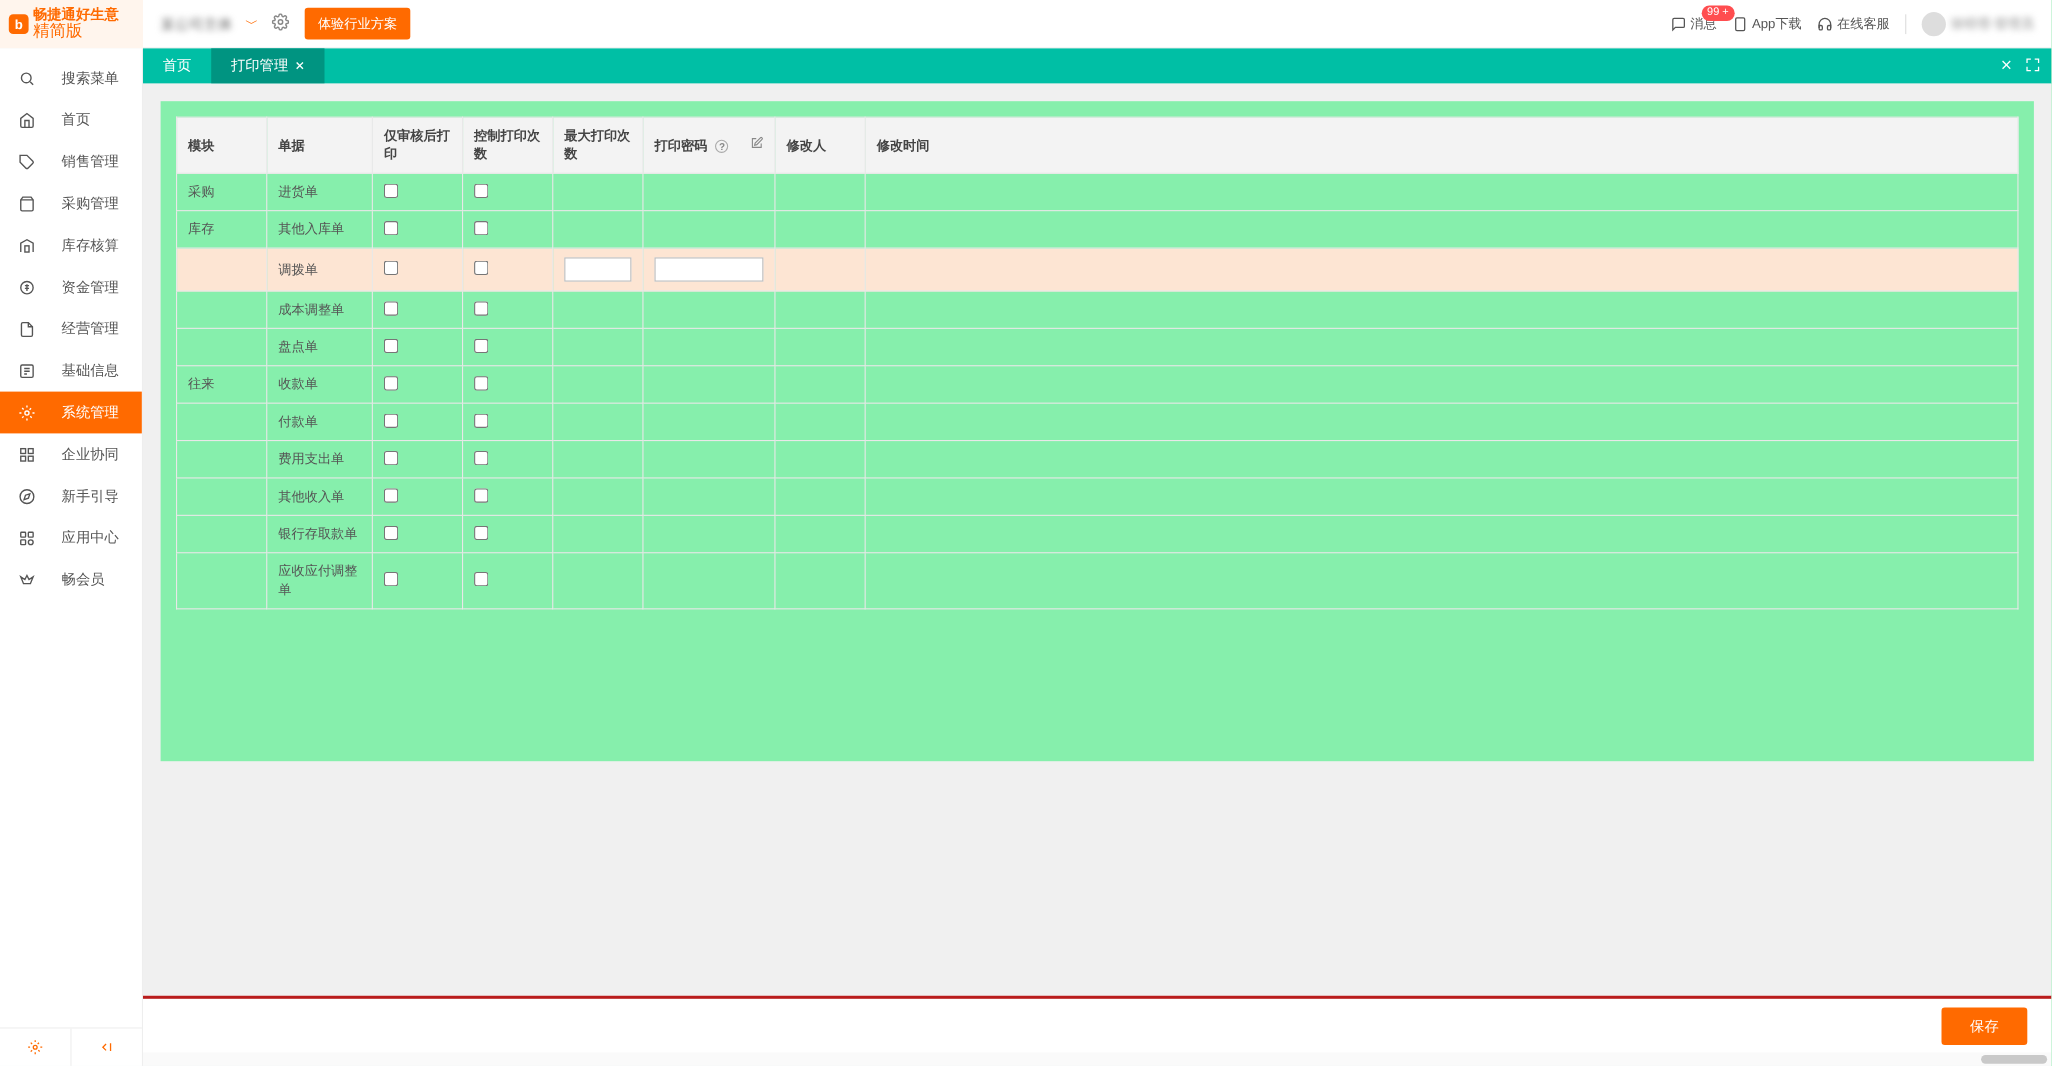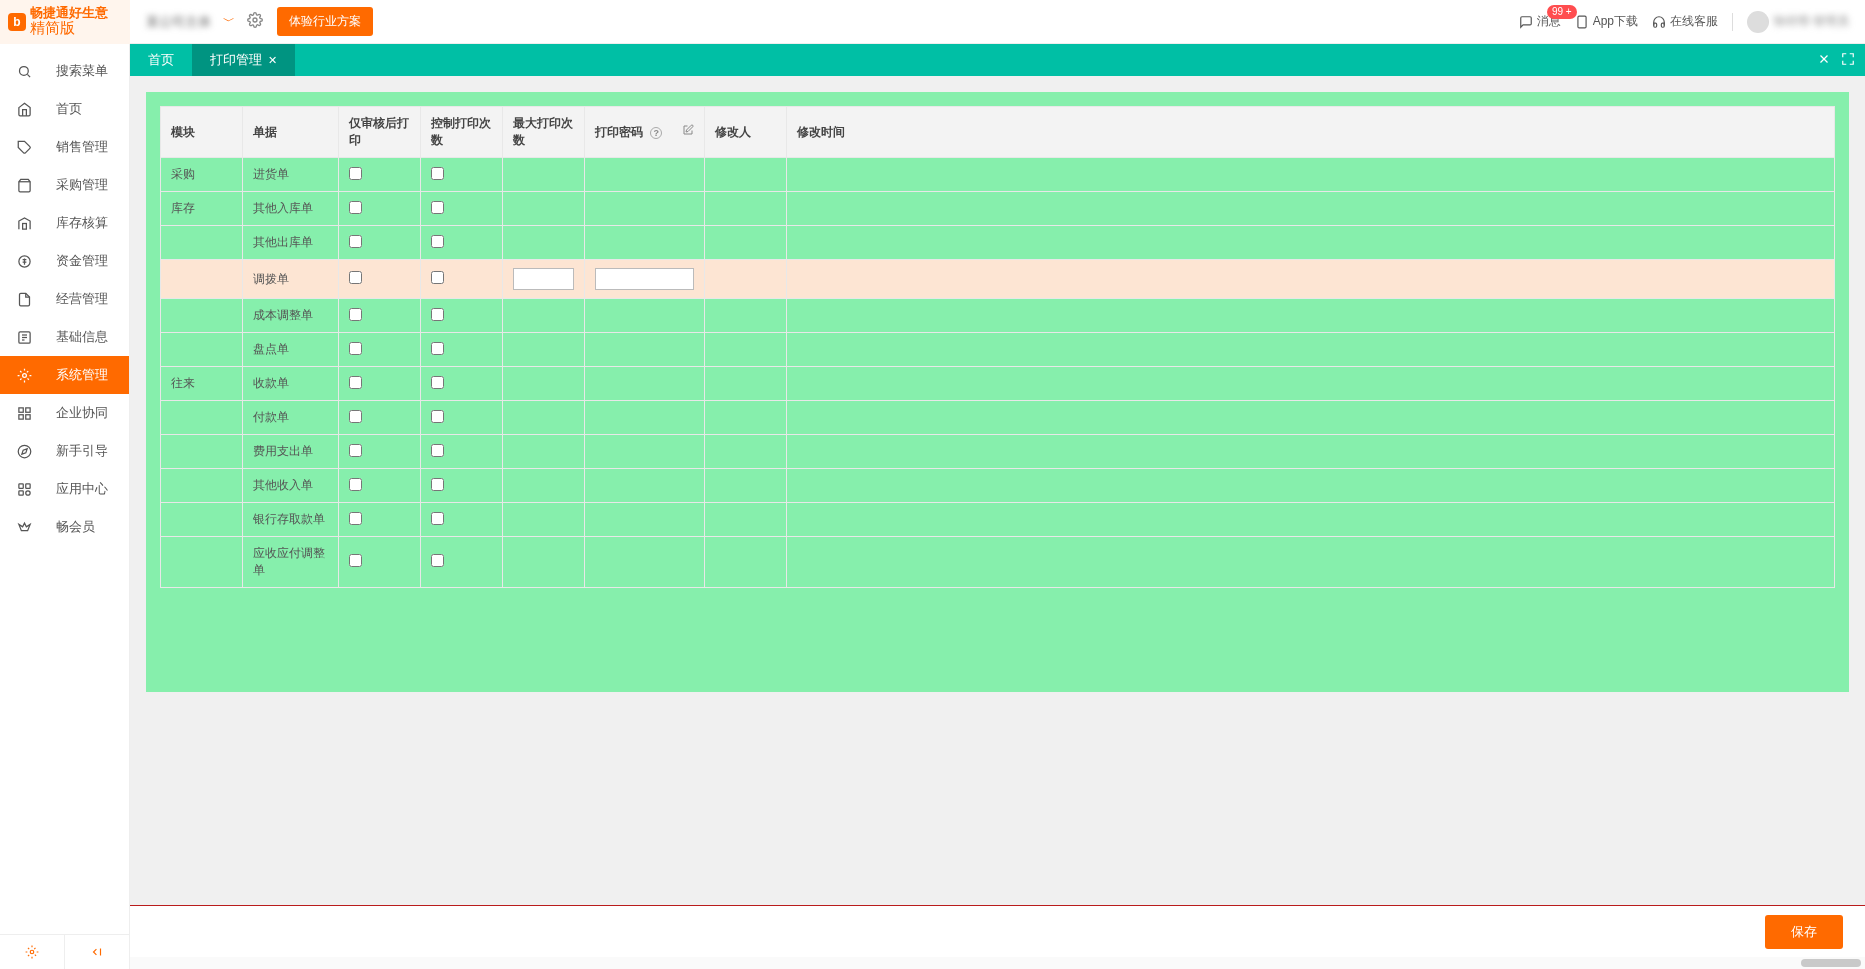--- a/index.html
+++ b/index.html
@@ -53,21 +53,21 @@
 table { border-collapse: collapse; width: 100%; table-layout: fixed; }
 th, td { border: 1px solid #e8e8e8; padding: 8px 10px; text-align: left; font-size: 12px; color: #555; height: 33px; }
 th { background: #f3f3f3; font-weight: 600; color: #444; }
 tr.highlight td { background: #fde5d3; }
 tr.highlight input[type="text"] { width: 100%; height: 22px; border: 1px solid #bbb; background: #fff; padding: 0 4px; }
 input[type="checkbox"] { cursor: pointer; }
 .help-icon { display:inline-block; border:1px solid #aaa; border-radius:50%; width:12px; height:12px; line-height:11px; text-align:center; font-size:9px; color:#888; margin-left:4px; }
 .edit-icon { float: right; color: #888; }
 
 
-.footer { height: 52px; background: #fff; border-top: 1px solid #b91c1c; display: flex; align-items: center; justify-content: flex-end; padding: 0 22px; }
+.footer { height: 52px; background: #fff; border-top: 3px solid #b91c1c; display: flex; align-items: center; justify-content: flex-end; padding: 0 22px; }
 .save-btn { background: #ff6a00; color: #fff; border: none; padding: 8px 26px; border-radius: 3px; font-size: 13px; cursor: pointer; }
 
 
 .hscroll { height: 12px; background: #fafafa; display:flex; align-items:center; padding:0 4px; }
 .hscroll .thumb { height:8px; width:60px; background:#c9c9c9; border-radius:4px; margin-left:auto; }
 .icon svg { width:15px; height:15px; }
 .tb-item svg { width:14px; height:14px; }
 </style>
 </head>
 <body>
@@ -343,30 +343,20 @@
                 <tr>
                   <td>库存</td>
                   <td>其他入库单</td>
                   <td><input type="checkbox" style=""></td>
                   <td><input type="checkbox" style=""></td>
                   <td></td>
                   <td></td>
                   <td></td>
                   <td></td>
                 </tr>
-                <tr>
-                  <td></td>
-                  <td>其他出库单</td>
-                  <td><input type="checkbox" style=""></td>
-                  <td><input type="checkbox" style=""></td>
-                  <td></td>
-                  <td></td>
-                  <td></td>
-                  <td></td>
-                </tr>
                 <tr class="highlight">
                   <td></td>
                   <td>调拨单</td>
                   <td><input type="checkbox" style=""></td>
                   <td><input type="checkbox" style=""></td>
                   <td><input type="text" style=""></td>
                   <td><input type="text" style=""></td>
                   <td></td>
                   <td></td>
                 </tr>

